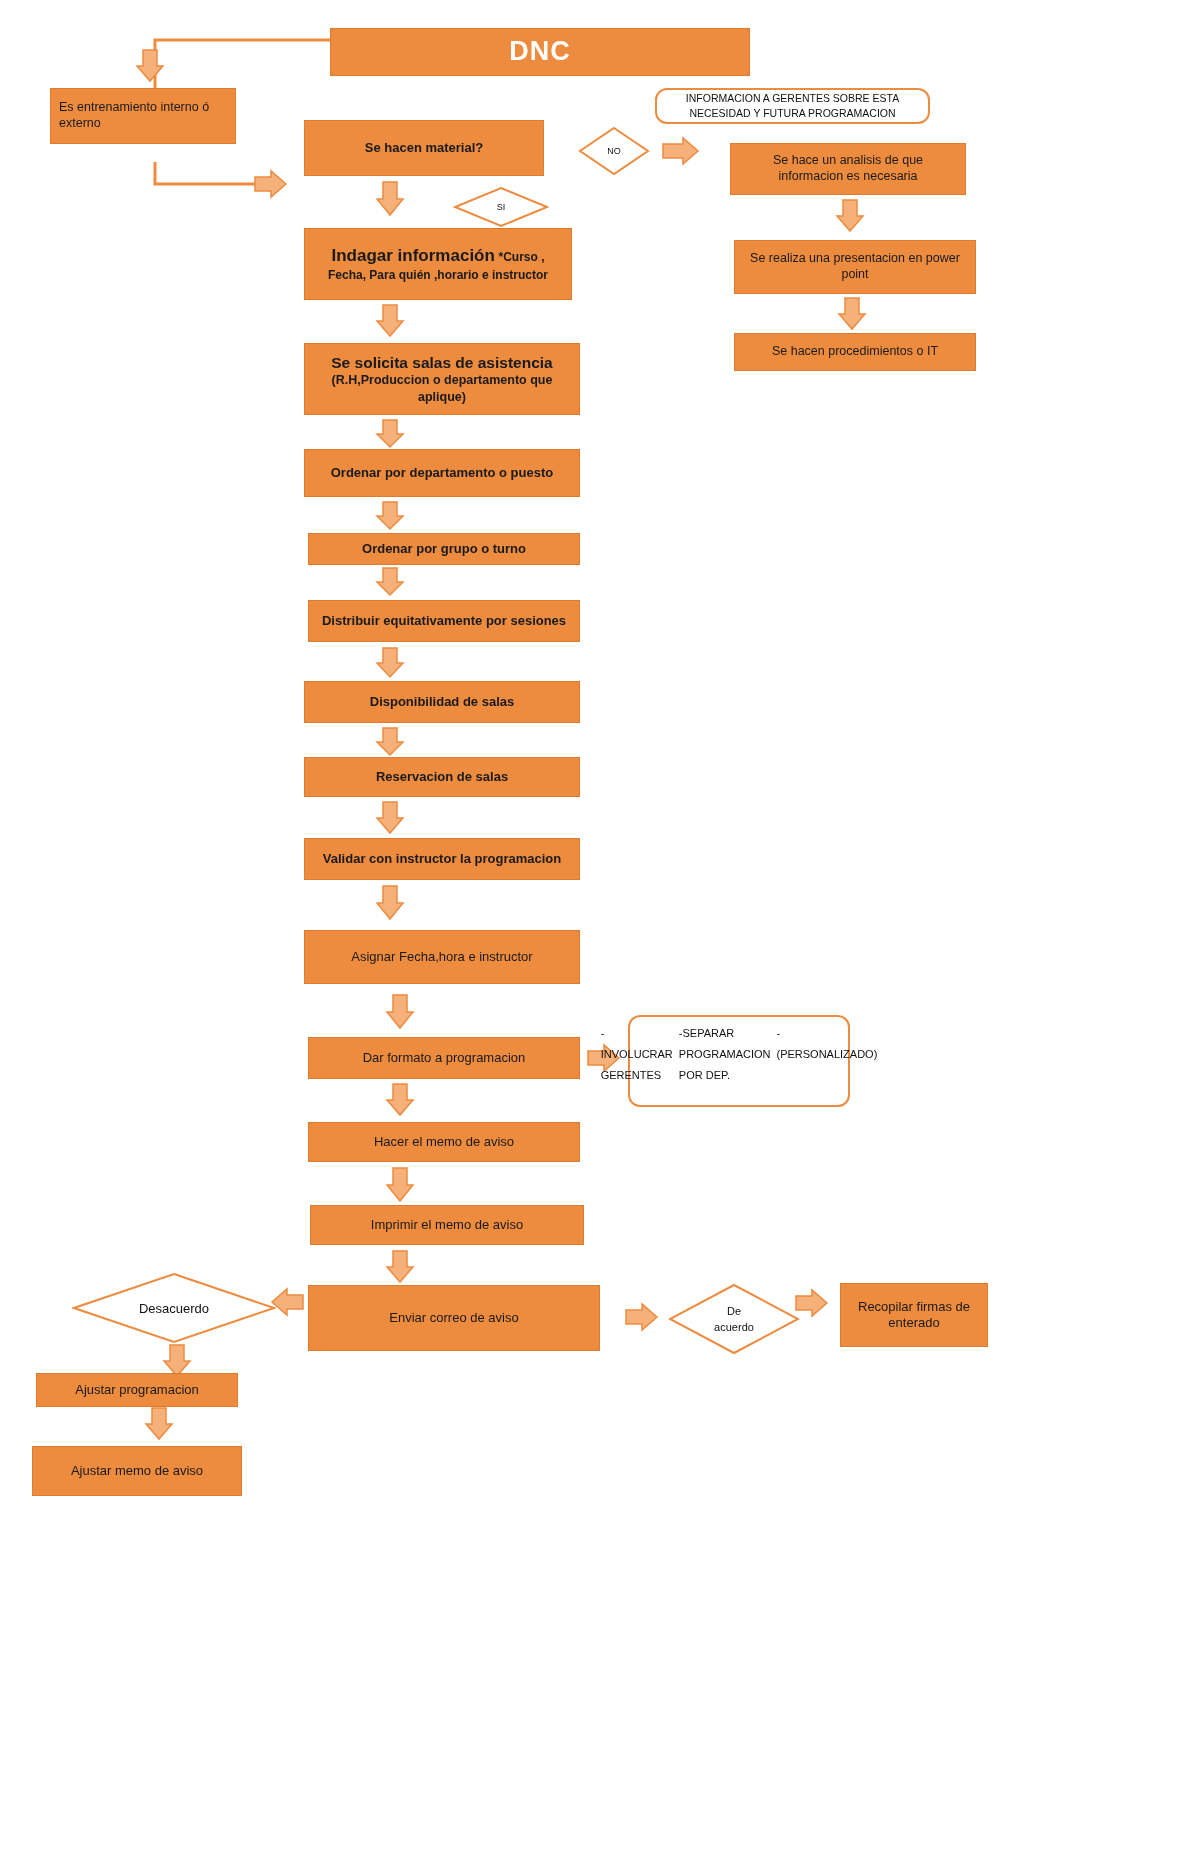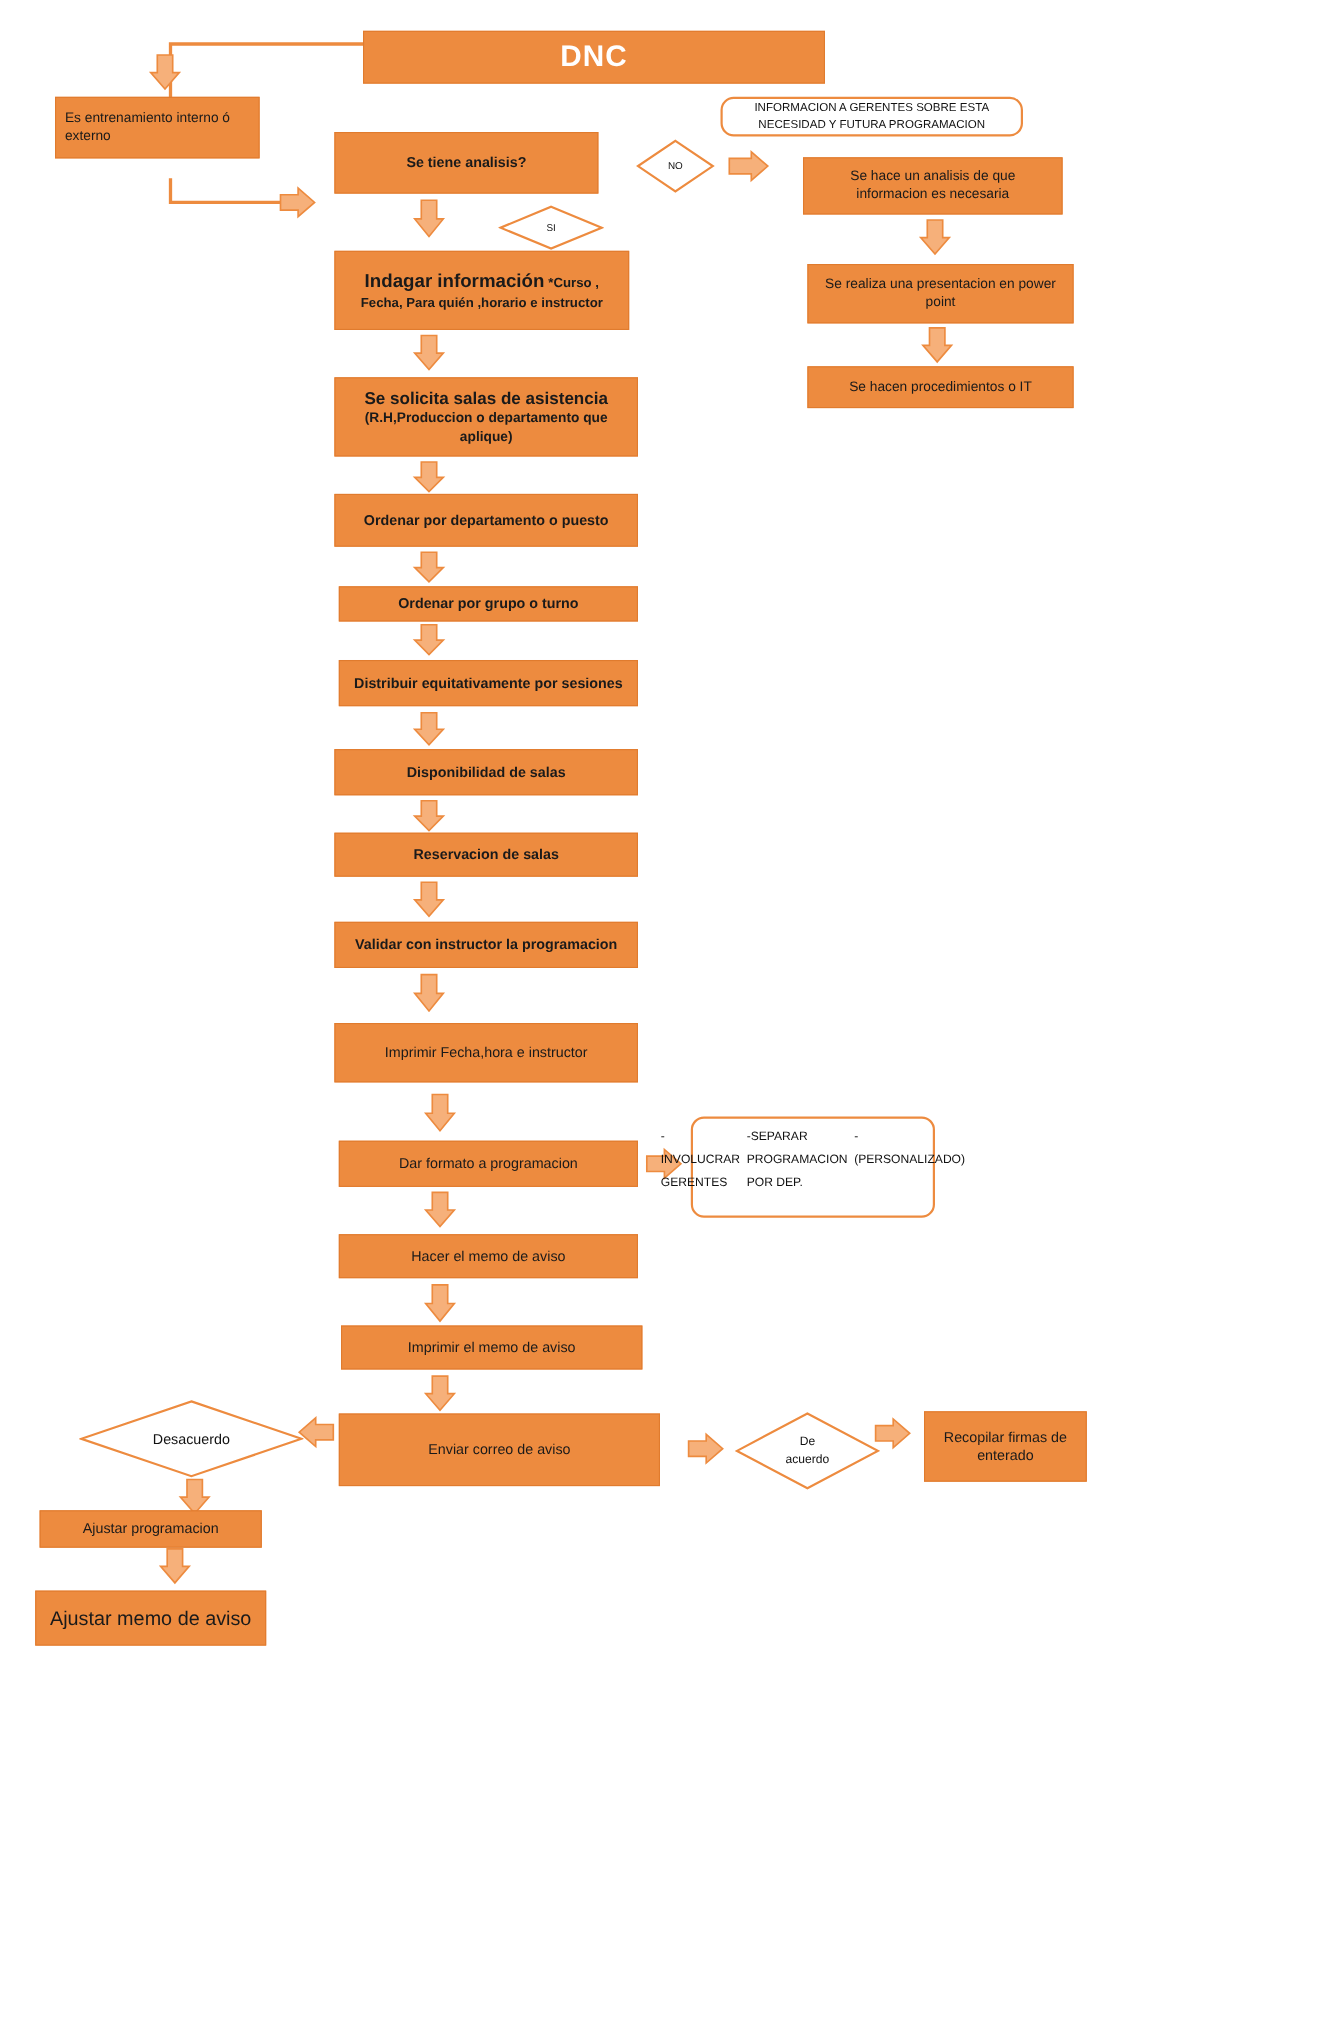--- a/index.html
+++ b/index.html
@@ -67,21 +67,21 @@
   <div class="arrow" style="left:255px;top:170px;">
     <svg width="32" height="28" viewBox="0 0 32 28">
       <path d="M0,7 L16,7 L16,1 L31,14 L16,27 L16,21 L0,21 Z" fill="#F6B07A" stroke="#ED8B3F" stroke-width="1.5"></path>
     </svg>
   </div>
 
   <div class="node title" style="left:330px;top:28px;width:420px;height:48px;">DNC</div>
 
   <div class="node plain" style="left:50px;top:88px;width:186px;height:56px;justify-content:flex-start;text-align:left;font-size:12.5px;">Es entrenamiento interno ó externo</div>
 
-  <div class="node" style="left:304px;top:120px;width:240px;height:56px;">Se tiene analisis?</div>
+  <div class="node" style="left:304px;top:120px;width:240px;height:56px;">Se hacen material?</div>
 
   <div class="callout" style="left:655px;top:88px;width:275px;height:36px;">INFORMACION A GERENTES SOBRE ESTA NECESIDAD Y FUTURA PROGRAMACION</div>
 
   <div class="diamond-wrap" style="left:578px;top:126px;width:72px;height:50px;">
     <svg width="72" height="50" viewBox="0 0 72 50">
       <polygon points="36,2 70,25 36,48 2,25" fill="#ffffff" stroke="#ED8B3F" stroke-width="2"></polygon>
     </svg>
     <div class="diamond-label small">NO</div>
   </div>
 
@@ -189,21 +189,21 @@
   </div>
 
   <div class="node" style="left:304px;top:838px;width:276px;height:42px;">Validar con instructor la programacion</div>
 
   <div class="arrow" style="left:376px;top:886px;">
     <svg width="28" height="34" viewBox="0 0 28 34">
       <path d="M7,0 L21,0 L21,17 L27,17 L14,33 L1,17 L7,17 Z" fill="#F6B07A" stroke="#ED8B3F" stroke-width="1.5"></path>
     </svg>
   </div>
 
-  <div class="node plain" style="left:304px;top:930px;width:276px;height:54px;font-size:13px;">Imprimir Fecha,hora e instructor</div>
+  <div class="node plain" style="left:304px;top:930px;width:276px;height:54px;font-size:13px;">Asignar Fecha,hora e instructor</div>
 
   <div class="arrow" style="left:386px;top:995px;">
     <svg width="28" height="34" viewBox="0 0 28 34">
       <path d="M7,0 L21,0 L21,17 L27,17 L14,33 L1,17 L7,17 Z" fill="#F6B07A" stroke="#ED8B3F" stroke-width="1.5"></path>
     </svg>
   </div>
 
   <div class="node plain" style="left:308px;top:1037px;width:272px;height:42px;font-size:13px;">Dar formato a programacion</div>
 
   <div class="arrow" style="left:588px;top:1044px;">
@@ -262,21 +262,21 @@
   </div>
 
   <div class="node plain" style="left:36px;top:1373px;width:202px;height:34px;font-size:13px;">Ajustar programacion</div>
 
   <div class="arrow" style="left:145px;top:1408px;">
     <svg width="28" height="32" viewBox="0 0 28 32">
       <path d="M7,0 L21,0 L21,16 L27,16 L14,31 L1,16 L7,16 Z" fill="#F6B07A" stroke="#ED8B3F" stroke-width="1.5"></path>
     </svg>
   </div>
 
-  <div class="node plain" style="left:32px;top:1446px;width:210px;height:50px;font-size:18px;">Ajustar memo de aviso</div>
+  <div class="node plain" style="left:32px;top:1446px;width:210px;height:50px;font-size:13px;">Ajustar memo de aviso</div>
 
   <div class="arrow" style="left:626px;top:1303px;">
     <svg width="32" height="28" viewBox="0 0 32 28">
       <path d="M0,7 L16,7 L16,1 L31,14 L16,27 L16,21 L0,21 Z" fill="#F6B07A" stroke="#ED8B3F" stroke-width="1.5"></path>
     </svg>
   </div>
 
   <div class="diamond-wrap" style="left:668px;top:1283px;width:132px;height:72px;">
     <svg width="132" height="72" viewBox="0 0 132 72">
       <polygon points="66,2 130,36 66,70 2,36" fill="#ffffff" stroke="#ED8B3F" stroke-width="2"></polygon>

